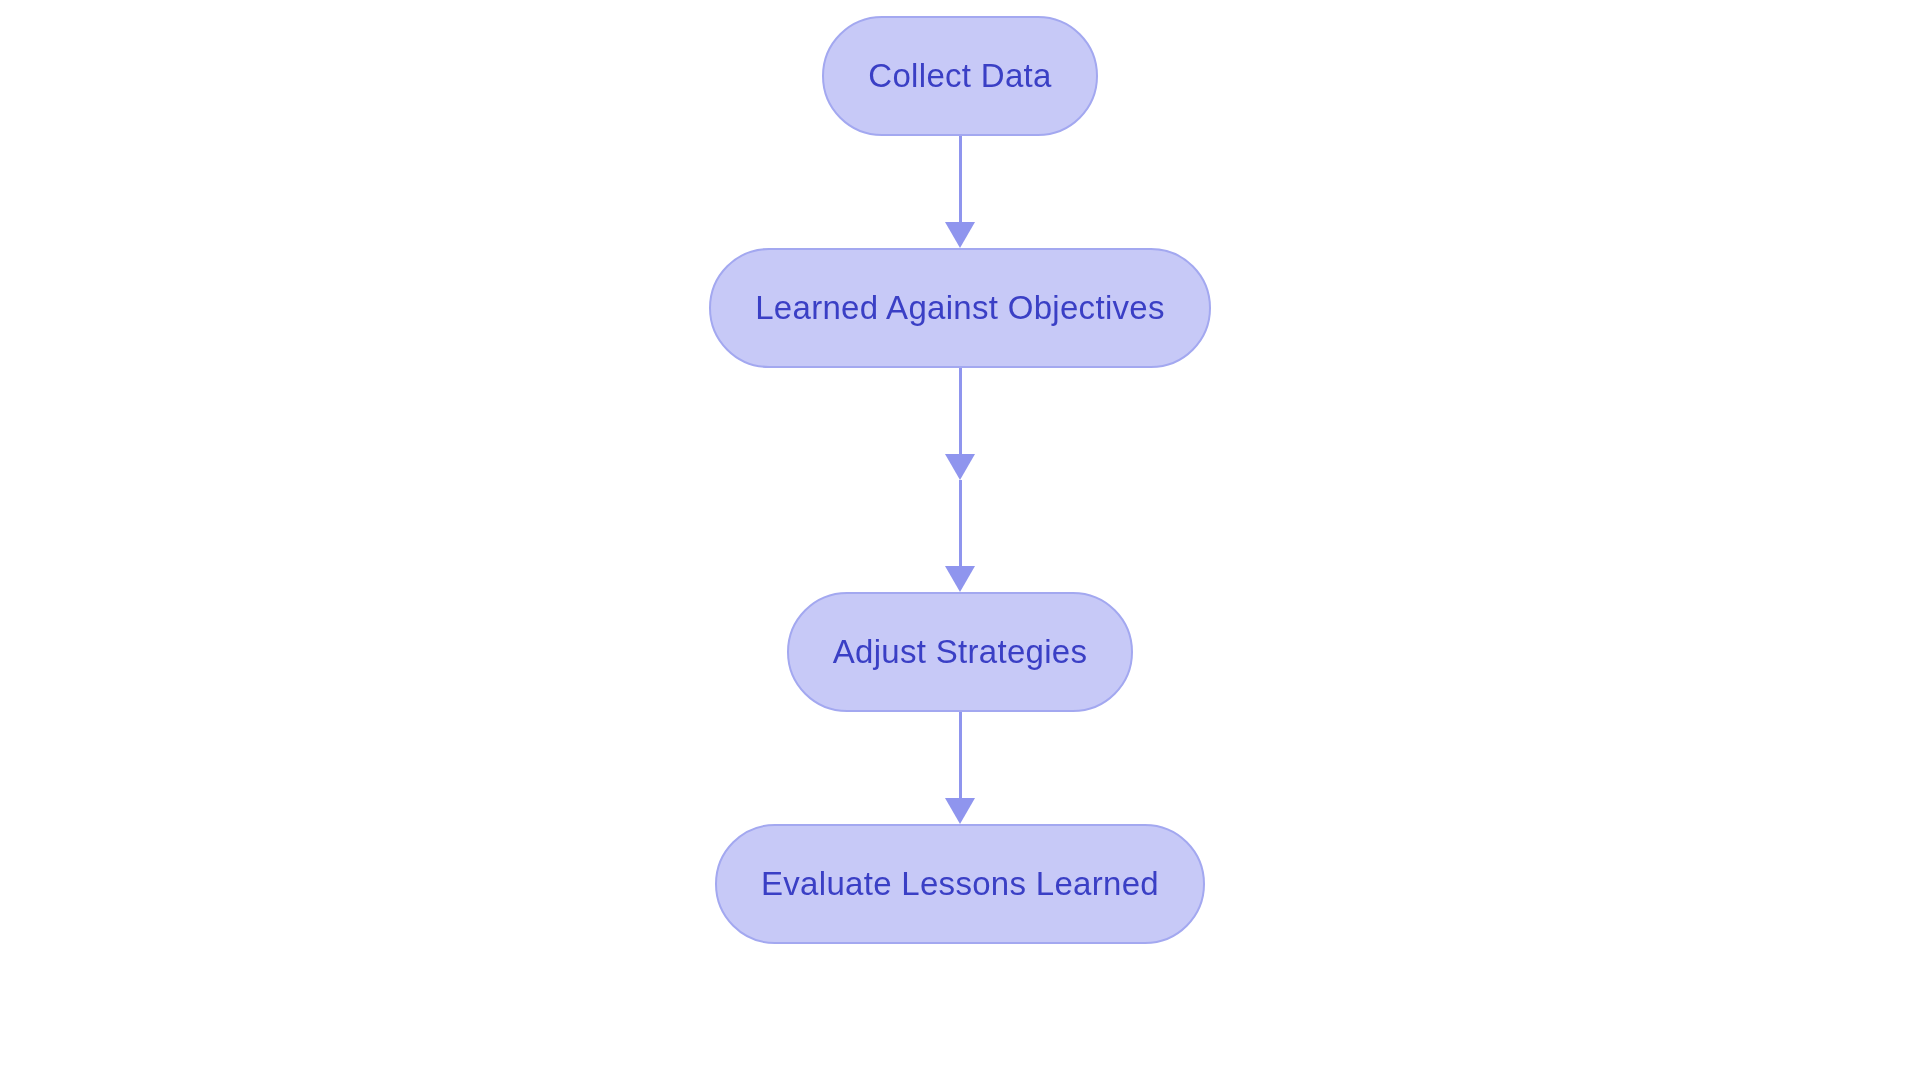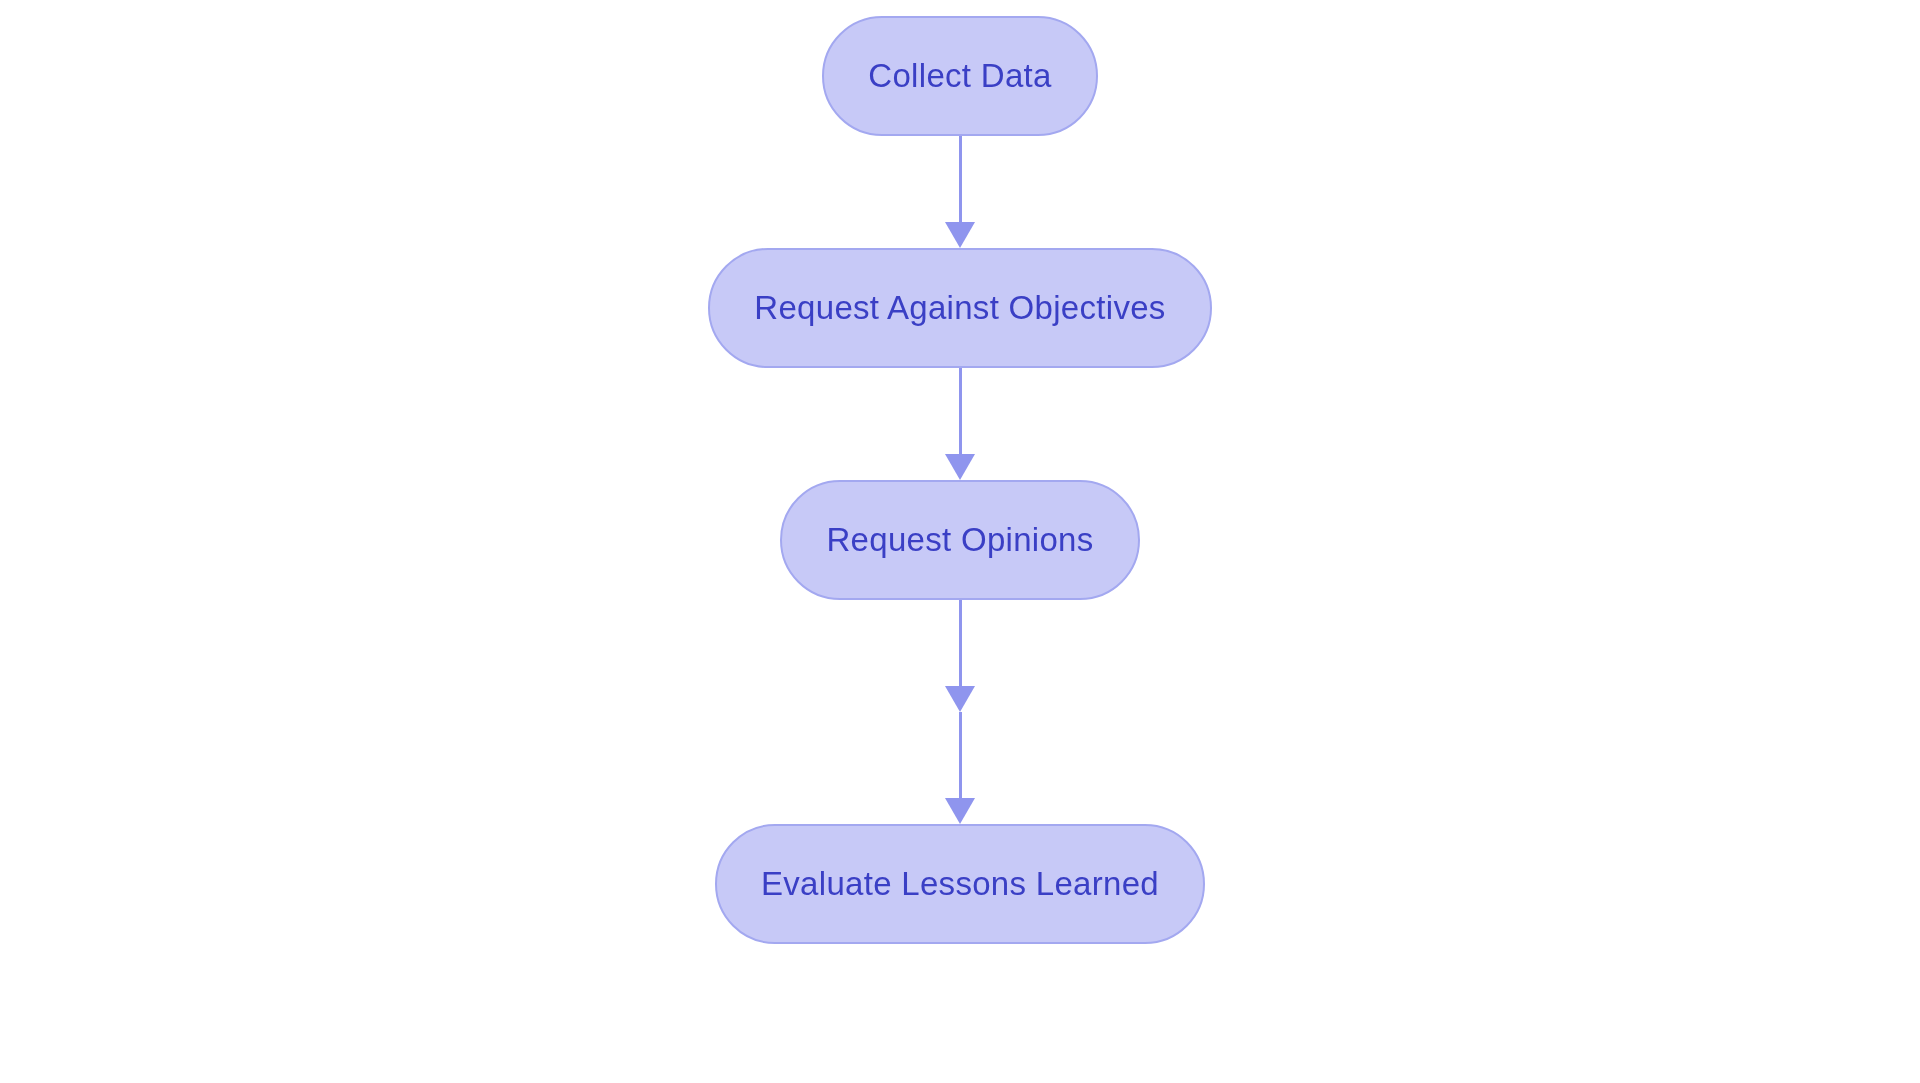--- a/index.html
+++ b/index.html
@@ -73,32 +73,32 @@
 <div class="canvas">
   <div class="flow">
       <div class="node">
         <span>Collect Data</span>
       </div>
       <div class="arrow">
         <div class="arrow-line"></div>
         <div class="arrow-head"></div>
       </div>
       <div class="node">
-        <span>Request Against Objectives</span>
+        <span>Learned Against Objectives</span>
+      </div>
+      <div class="arrow">
+        <div class="arrow-line"></div>
+        <div class="arrow-head"></div>
       </div>
       <div class="arrow">
         <div class="arrow-line"></div>
         <div class="arrow-head"></div>
       </div>
       <div class="node">
-        <span>Request Opinions</span>
-      </div>
-      <div class="arrow">
-        <div class="arrow-line"></div>
-        <div class="arrow-head"></div>
+        <span>Adjust Strategies</span>
       </div>
       <div class="arrow">
         <div class="arrow-line"></div>
         <div class="arrow-head"></div>
       </div>
       <div class="node">
         <span>Evaluate Lessons Learned</span>
       </div>
     </div>
 </div>

